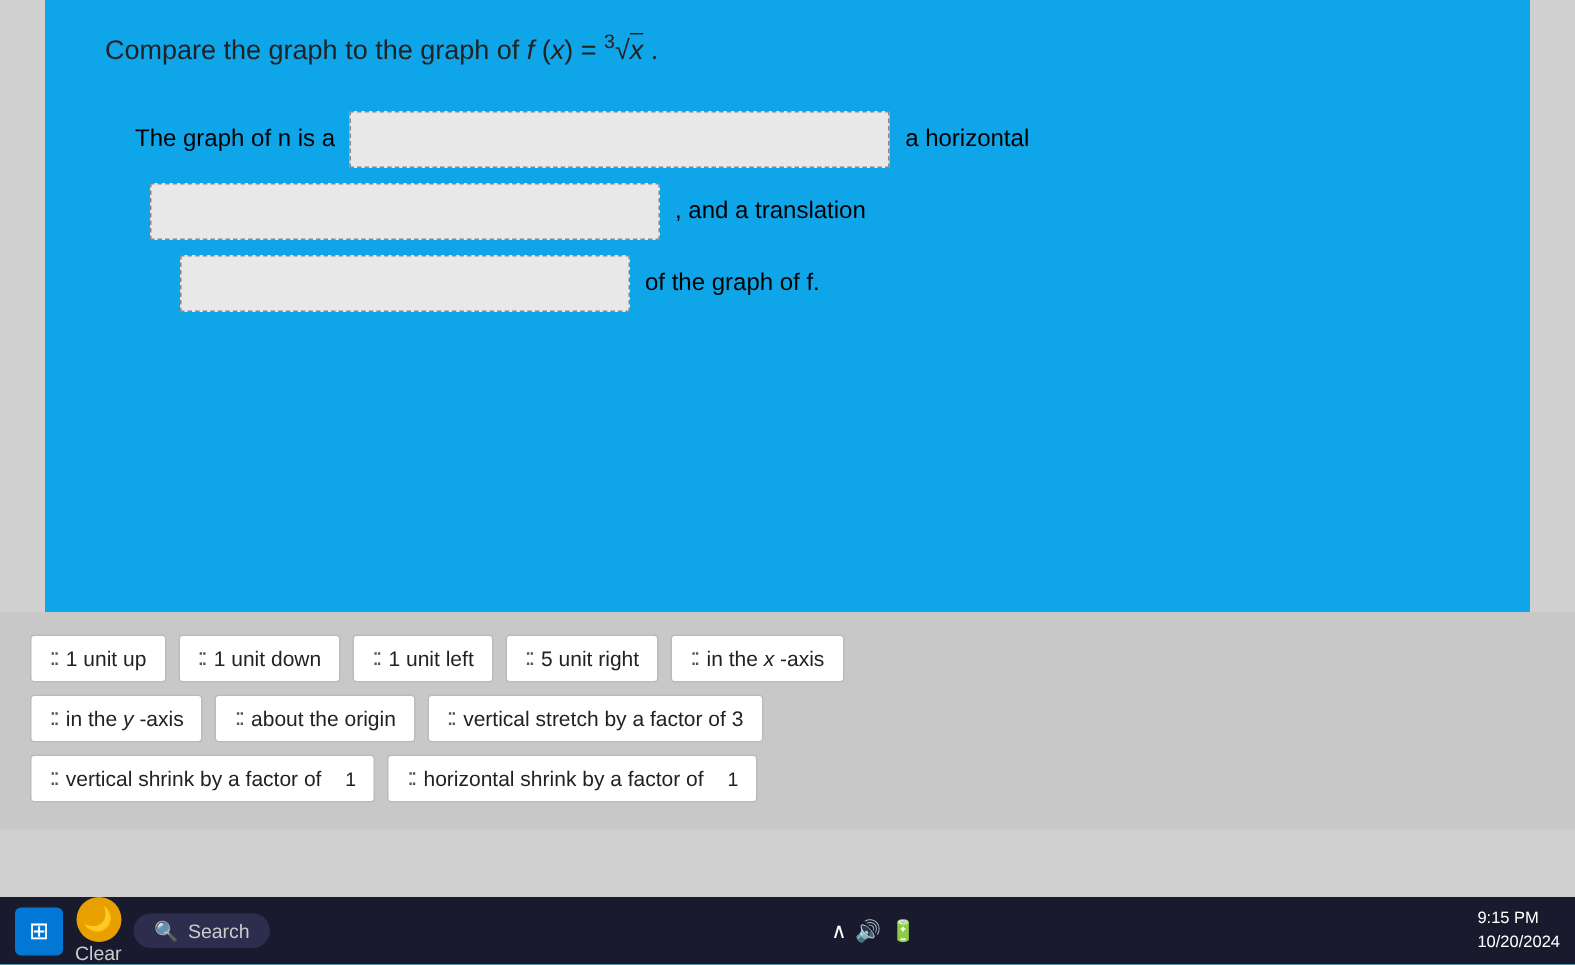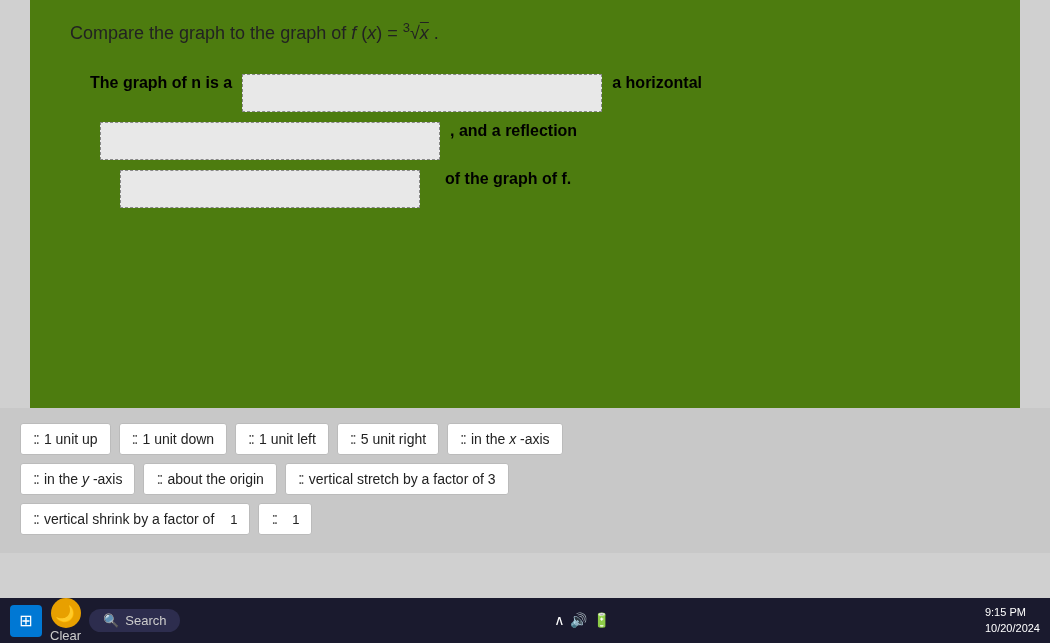--- a/index.html
+++ b/index.html
@@ -7,42 +7,42 @@
     body {
       width: 1050px;
       height: 643px;
       background: #d0d0d0;
       font-family: 'Times New Roman', serif;
       overflow: hidden;
       position: relative;
     }
 
     .main-content {
-      background: #4d7c0f;
+      background: #0ea5e9;
       margin: 0 30px;
       padding: 20px 40px;
       min-height: 520px;
       position: relative;
     }
 
     .question-title {
       font-size: 18px;
       color: #222;
       margin-bottom: 30px;
       font-family: Arial, sans-serif;
     }
 
     .fill-in-section {
       margin-left: 20px;
     }
 
     .fill-row {
       display: flex;
+      align-items: center;
       margin-bottom: 10px;
-      font-weight: bold;
     }
 
     .fill-row .prefix {
       font-size: 16px;
       font-family: Arial, sans-serif;
       margin-right: 10px;
       white-space: nowrap;
     }
 
     .fill-box {
@@ -173,21 +173,20 @@
       background: #e8a000;
       border-radius: 50%;
       display: flex;
       align-items: center;
       justify-content: center;
       font-size: 16px;
     }
 
     .row3 {
       padding-left: 30px;
-      gap: 15px;
     }
 
     .row2 {
       padding-left: 10px;
     }
   </style>
 </head>
 <body>
 
 <div class="main-content">
@@ -199,21 +198,21 @@
   <div class="fill-in-section">
 
     <div class="fill-row">
       <span class="prefix">The graph of n is a</span>
       <div class="fill-box fill-box-lg"></div>
       <span class="suffix">a horizontal</span>
     </div>
 
     <div class="fill-row row2">
       <div class="fill-box fill-box-md"></div>
-      <span class="suffix">, and a reflection</span>
+      <span class="suffix">, and a translation</span>
     </div>
 
     <div class="fill-row row3">
       <div class="fill-box fill-box-sm"></div>
       <span class="suffix">of the graph of f.</span>
     </div>
   </div>
 </div>
 
 <div class="options-area">
@@ -257,20 +256,21 @@
   </div>
 
   <div class="options-row">
     <div class="option-chip">
       <span class="drag-dots">::</span>
       <span>vertical shrink by a factor of</span>
       &nbsp;<span style="font-size:13px;">1</span>
     </div>
     <div class="option-chip">
       <span class="drag-dots">::</span>
+      <span>horizontal shrink by a factor of</span>
       &nbsp;<span style="font-size:13px;">1</span>
     </div>
   </div>
 </div>
 
 <div class="taskbar">
 
   <div class="taskbar-start">
     <span style="font-size:16px;">⊞</span>
   </div>

